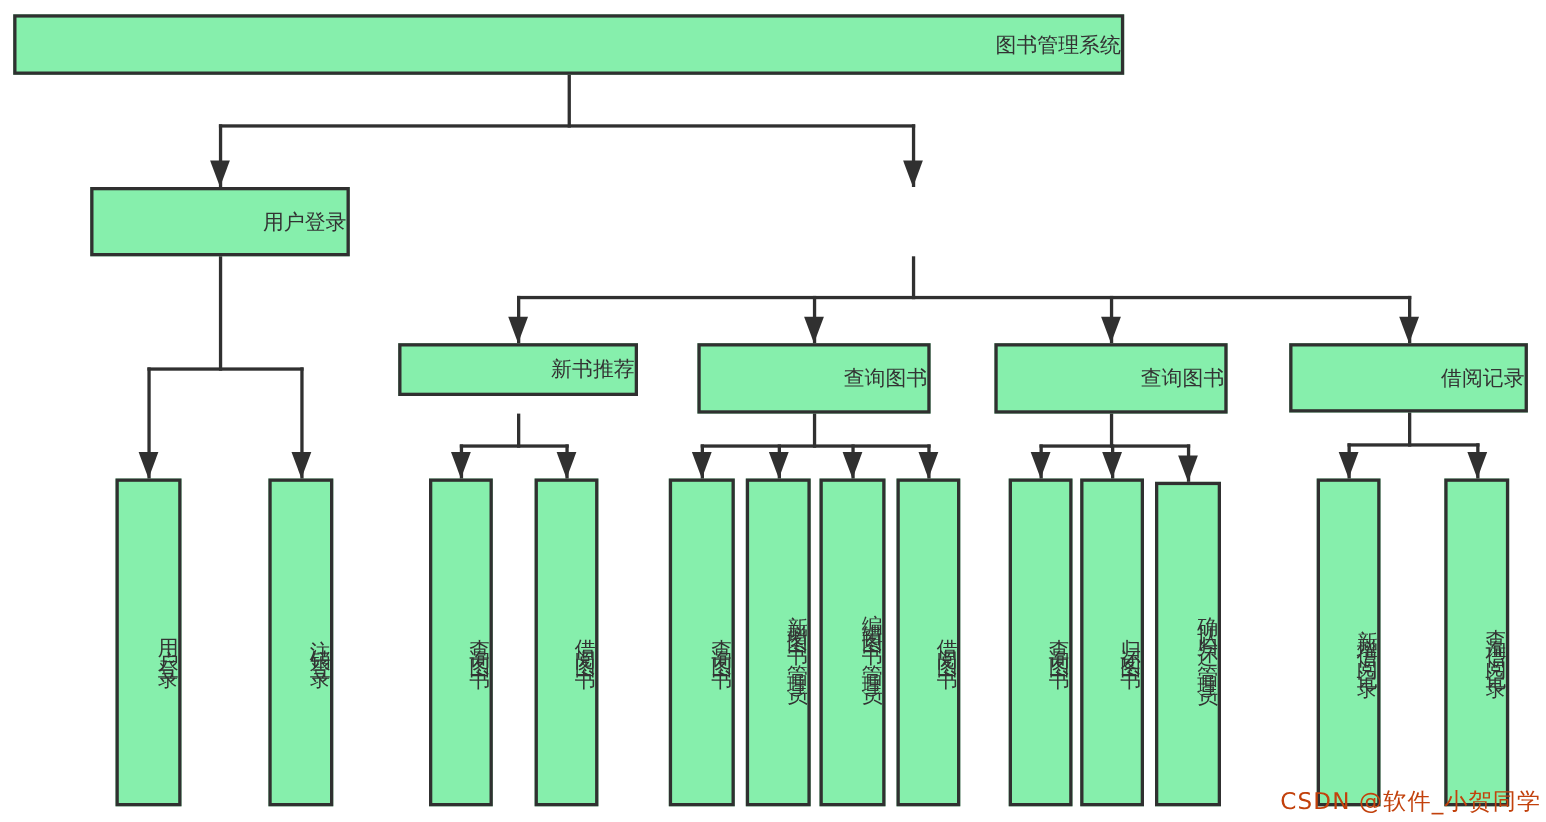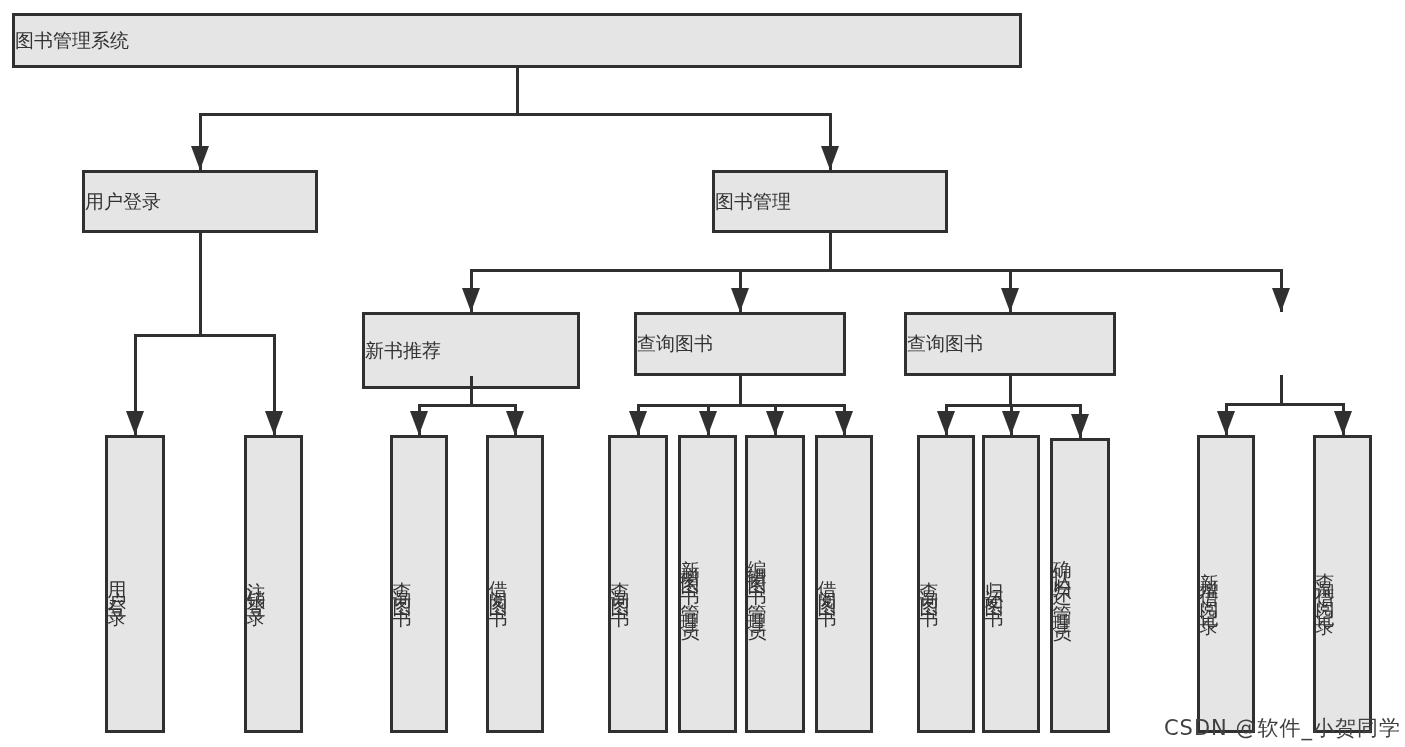--- a/index.html
+++ b/index.html
@@ -8,24 +8,24 @@
     position: relative;
     width: 1405px;
     height: 747px;
     background: #ffffff;
     overflow: hidden;
   }
   .node {
     position: absolute;
     box-sizing: border-box;
     border: 3px solid #303030;
-    background: #e5e5e5;
+    background: #86efac;
     display: flex;
     align-items: center;
-    justify-content: flex-start;
+    justify-content: flex-end;
     color: #333333;
     font-size: 19px;
   }
   .node .label { white-space: nowrap; }
   .node.vertical .label {
     writing-mode: vertical-rl;
     text-orientation: mixed;
     letter-spacing: 9px;
     white-space: normal;
     line-height: 1;
@@ -39,49 +39,49 @@
     width: 0;
     height: 0;
     border-left: 9px solid transparent;
     border-right: 9px solid transparent;
     border-top: 24px solid #303030;
   }
   .watermark {
     position: absolute;
     top: 714px;
     right: 4px;
-    color: #404040;
+    color: #c2410c;
     font-size: 21px;
     letter-spacing: 1px;
     z-index: 5;
     white-space: nowrap;
   }
 </style>
 </head>
 <body>
 
 <div id="canvas">
   <div class="watermark">CSDN @软件_小贺同学</div>
 <div class="node" style="left: 12px; top: 13px; width: 1010px; height: 55px;">
       <span class="label">图书管理系统</span>
     </div>
     <div class="node" style="left: 82px; top: 170px; width: 236px; height: 63px;">
       <span class="label">用户登录</span>
     </div>
-    <div class="node" style="left: 712px; top: 170px; width: 236px; height: 63px;">
-      <span class="label">图书管理</span>
-    </div>
-    <div class="node" style="left: 362px; top: 312px; width: 218px; height: 77px;">
+    <div class="node" style="left: 362px; top: 312px; width: 218px; height: 48px;">
       <span class="label">新书推荐</span>
     </div>
     <div class="node" style="left: 634px; top: 312px; width: 212px; height: 64px;">
       <span class="label">查询图书</span>
     </div>
     <div class="node" style="left: 904px; top: 312px; width: 212px; height: 64px;">
       <span class="label">查询图书</span>
+    </div>
+    <div class="node" style="left: 1172px; top: 312px; width: 217px; height: 63px;">
+      <span class="label">借阅记录</span>
     </div>
     <div class="node vertical" style="left: 105px; top: 435px; width: 60px; height: 298px;">
       <span class="label">用户登录</span>
     </div>
     <div class="node vertical" style="left: 244px; top: 435px; width: 59px; height: 298px;">
       <span class="label">注销登录</span>
     </div>
     <div class="node vertical" style="left: 390px; top: 435px; width: 58px; height: 298px;">
       <span class="label">查询图书</span>
     </div>

